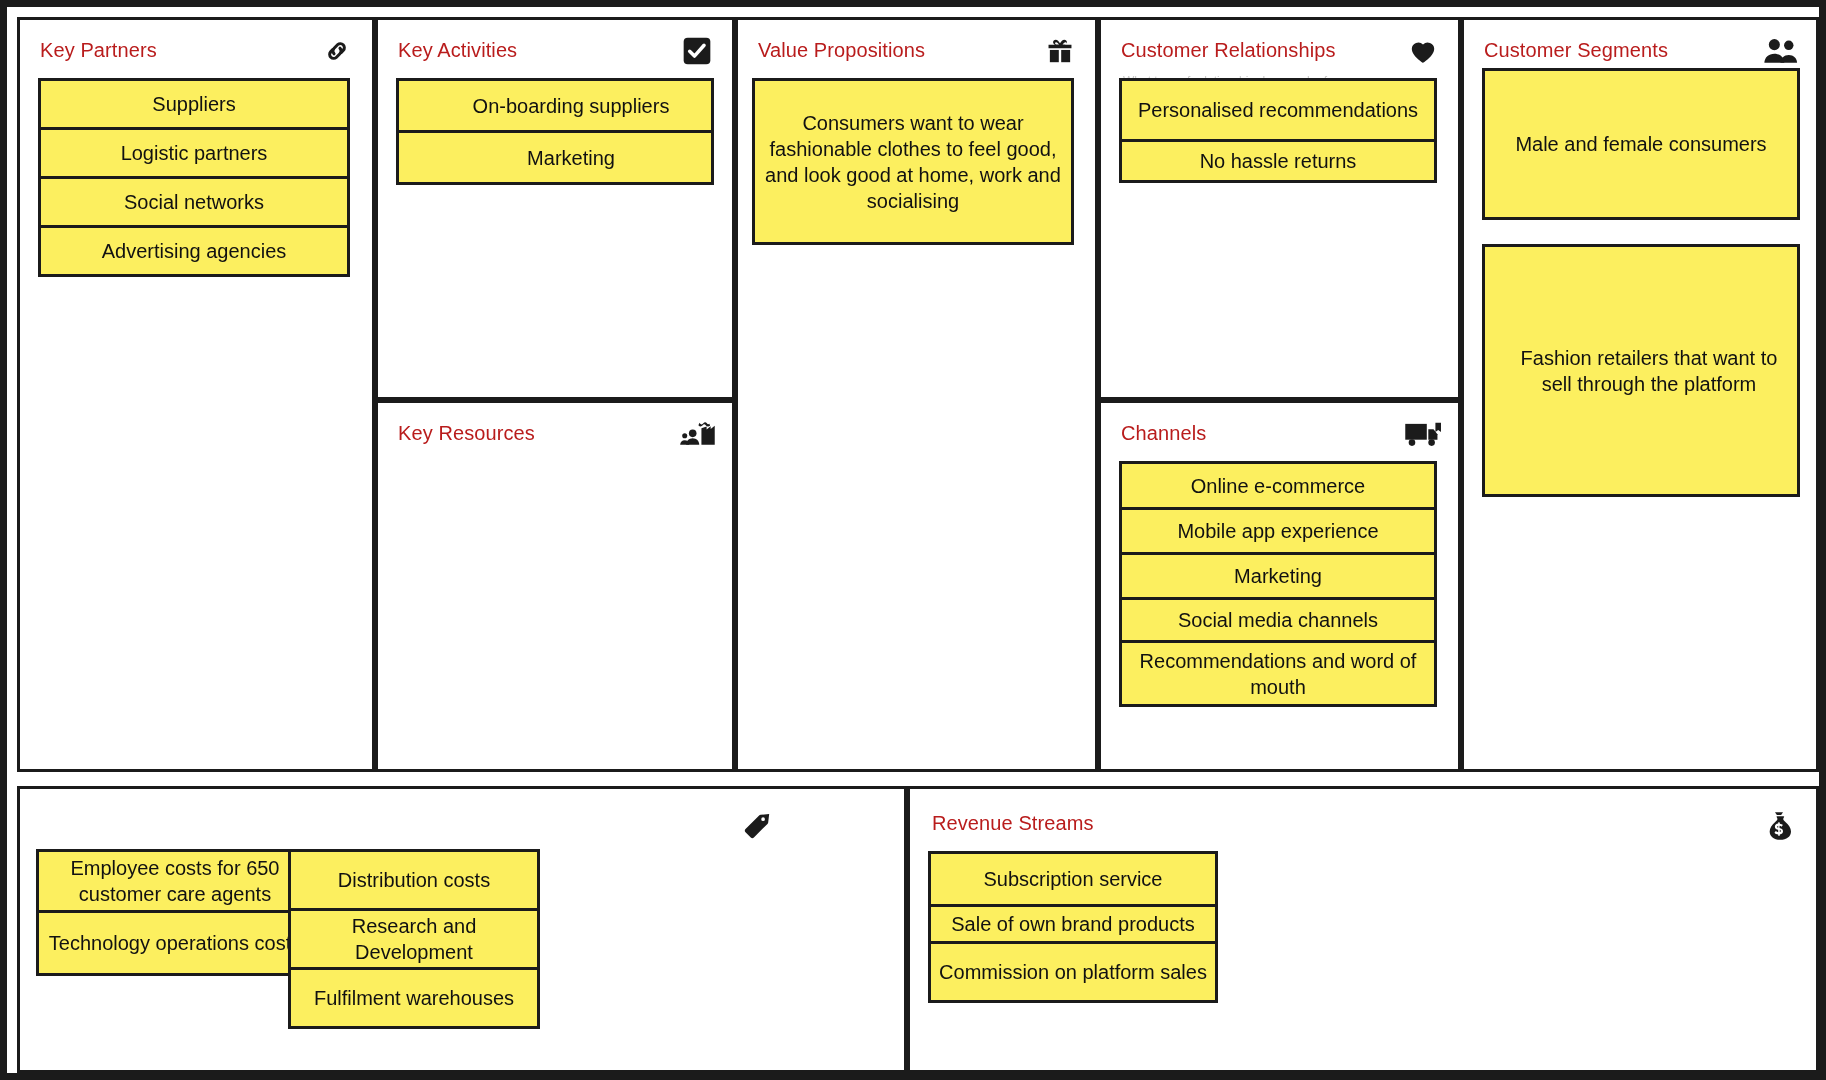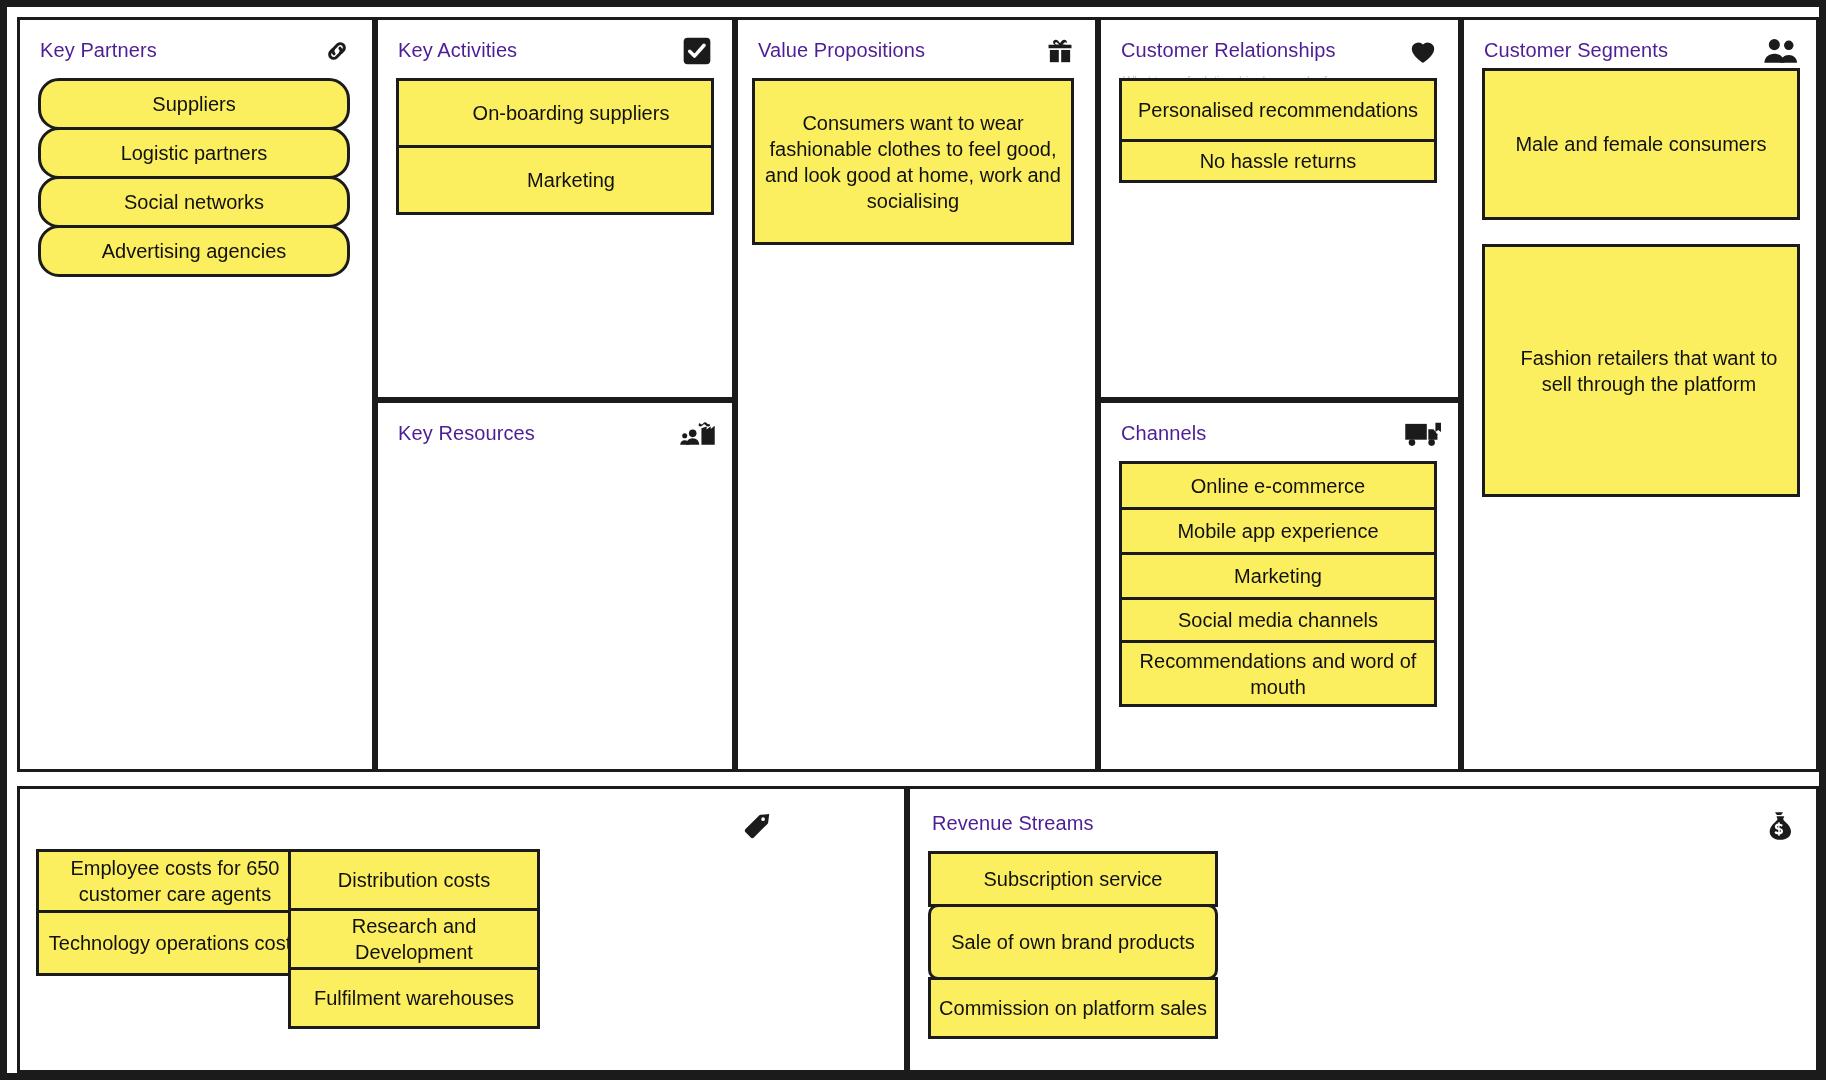--- a/index.html
+++ b/index.html
@@ -29,21 +29,21 @@
     border: 3px solid #1b1b1b;
     overflow: hidden;
   }
 
   .block-title {
     position: absolute;
     top: 18px;
     left: 20px;
     font-size: 20px;
     line-height: 24px;
-    color: #4c1d95;
+    color: #b91c1c;
     letter-spacing: .1px;
     white-space: nowrap;
   }
 
   .block-icon {
     position: absolute;
     top: 12px;
     right: 16px;
     width: 38px;
     height: 38px;
@@ -97,24 +97,24 @@
   #blk-value-props       { left: 728px;  top: 10px;  width: 363px; height: 755px; }
   #blk-cust-relations    { left: 1091px; top: 10px;  width: 363px; height: 383px; }
   #blk-channels          { left: 1091px; top: 393px; width: 363px; height: 372px; }
   #blk-cust-segments     { left: 1454px; top: 10px;  width: 358px; height: 755px; }
   
   #blk-cost-structure    { left: 10px;   top: 779px; width: 890px; height: 287px; }
   #blk-revenue-streams   { left: 900px;  top: 779px; width: 912px; height: 287px; }
 
   
   #notes-key-partners    { left: 18px;  top: 58px;  width: 312px; }
-  #notes-key-partners .note { height: 52px; border-radius: 21px; }
+  #notes-key-partners .note { height: 52px; }
 
   #notes-key-activities  { left: 18px;  top: 58px;  width: 318px; }
-  #notes-key-activities .note { height: 70px; padding-left: 40px; }
+  #notes-key-activities .note { height: 55px; padding-left: 40px; }
 
   #notes-key-resources   { left: 18px;  top: 58px;  width: 292px; }
   #notes-key-resources .note:nth-child(1) { height: 60px; }
   #notes-key-resources .note:nth-child(2) { height: 62px; }
   #notes-key-resources .note:nth-child(3) { height: 62px; }
 
   #notes-value-props     { left: 14px;  top: 58px;  width: 322px; }
   #notes-value-props .note { height: 167px; }
 
   #notes-cust-relations  { left: 18px;  top: 58px;  width: 318px; }
@@ -135,21 +135,21 @@
   
   #notes-cost-left   { left: 16px;  top: 60px; width: 278px; }
   #notes-cost-left .note:nth-child(1) { height: 64px; }
   #notes-cost-left .note:nth-child(2) { height: 66px; }
 
   #notes-cost-right  { left: 268px; top: 60px; width: 252px; }
   #notes-cost-right .note { height: 62px; }
 
   #notes-revenue     { left: 18px;  top: 62px; width: 290px; }
   #notes-revenue .note:nth-child(1) { height: 56px; }
-  #notes-revenue .note:nth-child(2) { height: 76px; border-radius: 10px; }
+  #notes-revenue .note:nth-child(2) { height: 40px; }
   #notes-revenue .note:nth-child(3) { height: 62px; }
 </style>
 </head>
 <body>
 
 <div id="canvas">
 
   <div class="block" id="blk-key-partners">
     <div class="block-title">Key Partners</div>
     <div class="block-icon">

